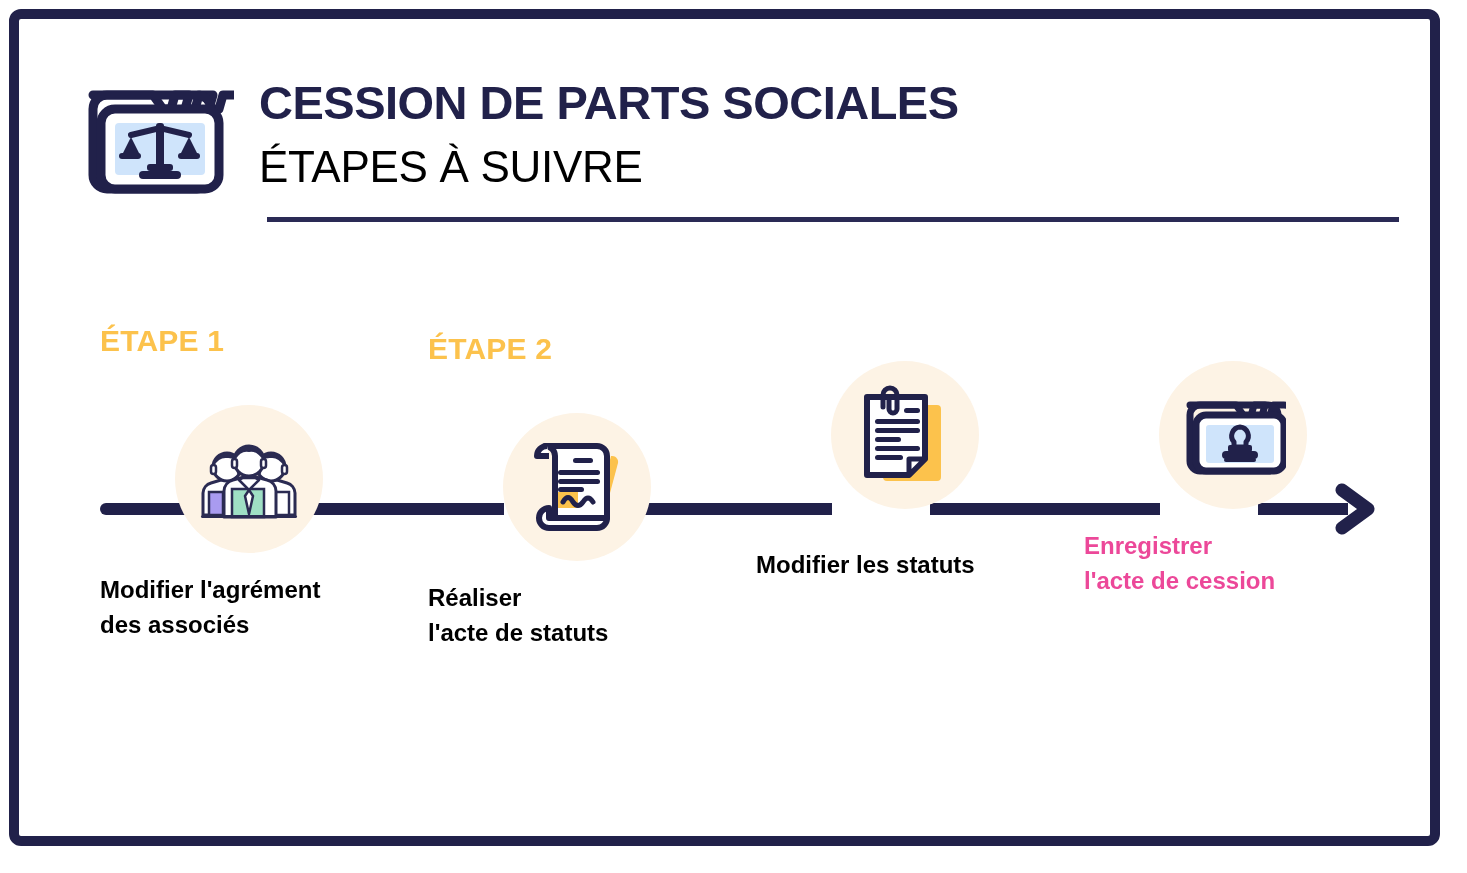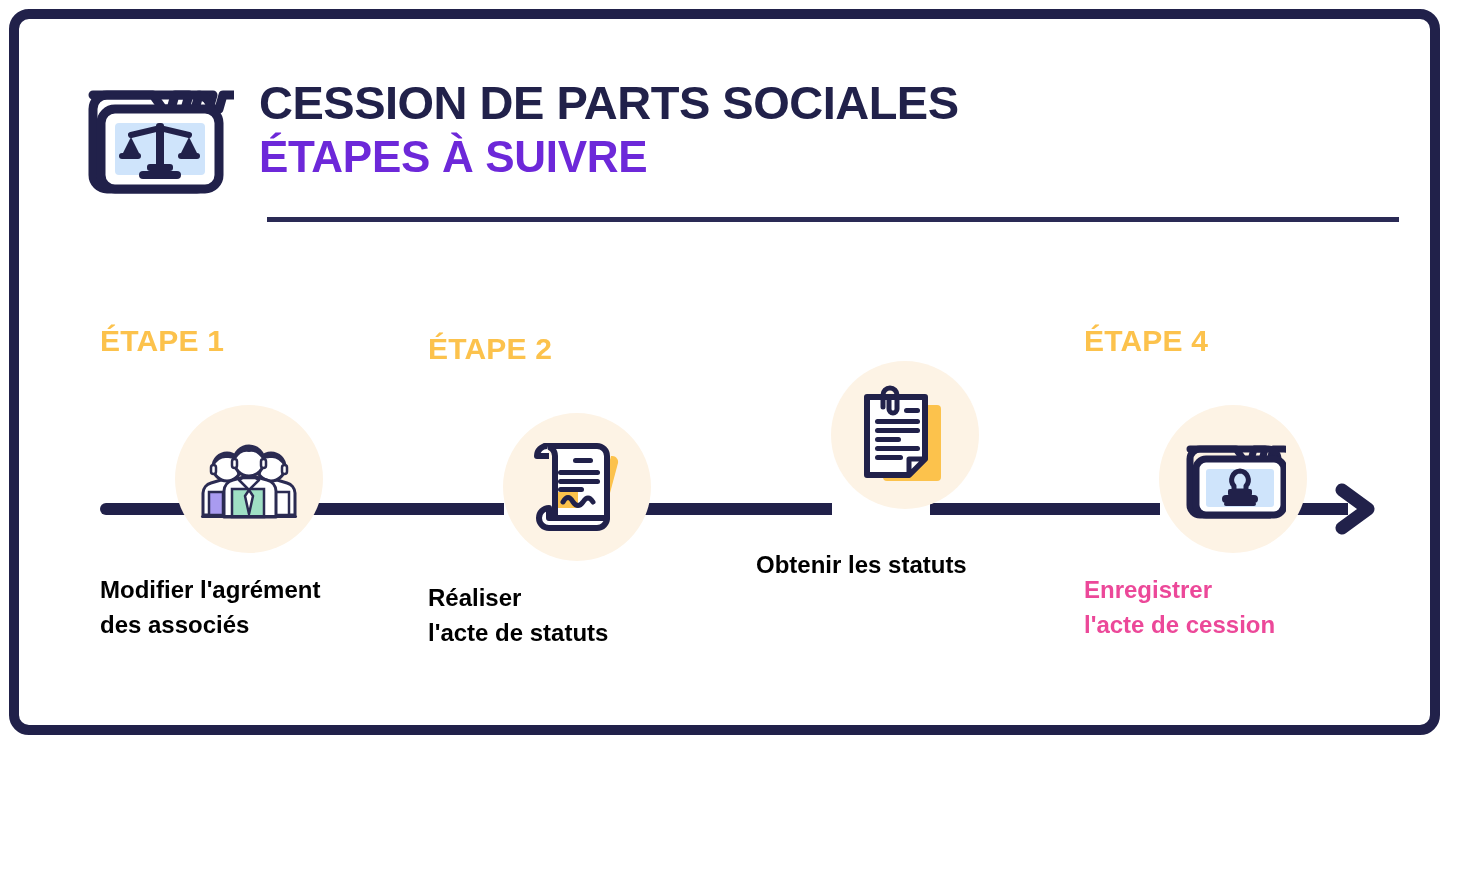--- a/index.html
+++ b/index.html
@@ -12,24 +12,24 @@
     height: 873px;
     font-family: "Liberation Sans", sans-serif;
     overflow: hidden;
   }
 
   #card {
     position: absolute;
     left: 9px;
     top: 9px;
     width: 1431px;
-    height: 726px;
+    height: 837px;
     box-sizing: border-box;
     border: 10px solid #21214a;
-    border-radius: 20px;
+    border-radius: 12px;
     background: #ffffff;
   }
 
   
   #header {
     position: absolute;
     left: 0; top: 0;
     width: 100%;
     height: 220px;
   }
@@ -46,26 +46,26 @@
   #main-title {
     font-size: 47px;
     font-weight: bold;
     color: #21214a;
     letter-spacing: -0.5px;
     line-height: 1.12;
     white-space: nowrap;
   }
   #sub-title {
     font-size: 44px;
-    font-weight: bold;
-    color: #6d28d9;
+    font-weight: normal;
+    color: #000000;
     letter-spacing: -0.3px;
     line-height: 1.12;
     white-space: nowrap;
-    margin-top: 2px;
+    margin-top: 12px;
   }
   #title-divider {
     position: absolute;
     left: 248px;
     top: 198px;
     width: 1132px;
     height: 5px;
     background: #2a2a55;
   }
 
@@ -291,25 +291,24 @@
               <rect x="47" y="25" width="16" height="5" rx="2.5"></rect>
               <rect x="18" y="36" width="45" height="5" rx="2.5"></rect>
               <rect x="18" y="45" width="45" height="5" rx="2.5"></rect>
               <rect x="18" y="54" width="26" height="5" rx="2.5"></rect>
               <rect x="18" y="63" width="45" height="5" rx="2.5"></rect>
               <rect x="18" y="72" width="28" height="5" rx="2.5"></rect>
             </g>
           </svg>
         </div>
       </div>
-      <div class="step-caption" id="cap-3">Obtenir les statuts</div>
+      <div class="step-caption" id="cap-3">Modifier les statuts</div>
     </div>
 
     <div class="step" id="step-4">
-      <div class="step-label">ÉTAPE 4</div>
       <div class="step-circle-wrap">
         <div class="step-circle"></div>
         <div class="step-icon">
           <svg width="106" height="96" viewBox="0 0 106 96">
             <path d="M10 18 h46 l8 11 h7 l3-11 h11 l-3 11 h8 l3-11 h11
                      a9 9 0 0 1 9 9 v9" fill="none" stroke="#21214a" stroke-width="7" stroke-linejoin="round" stroke-linecap="round"></path>
             <rect x="10" y="18" width="88" height="66" rx="10" fill="none" stroke="#21214a" stroke-width="7"></rect>
             <rect x="16" y="28" width="88" height="56" rx="10" fill="#ffffff" stroke="#21214a" stroke-width="7"></rect>
             <rect x="26" y="38" width="68" height="38" rx="3" fill="#cfe4fb"></rect>
             <g fill="#21214a">

